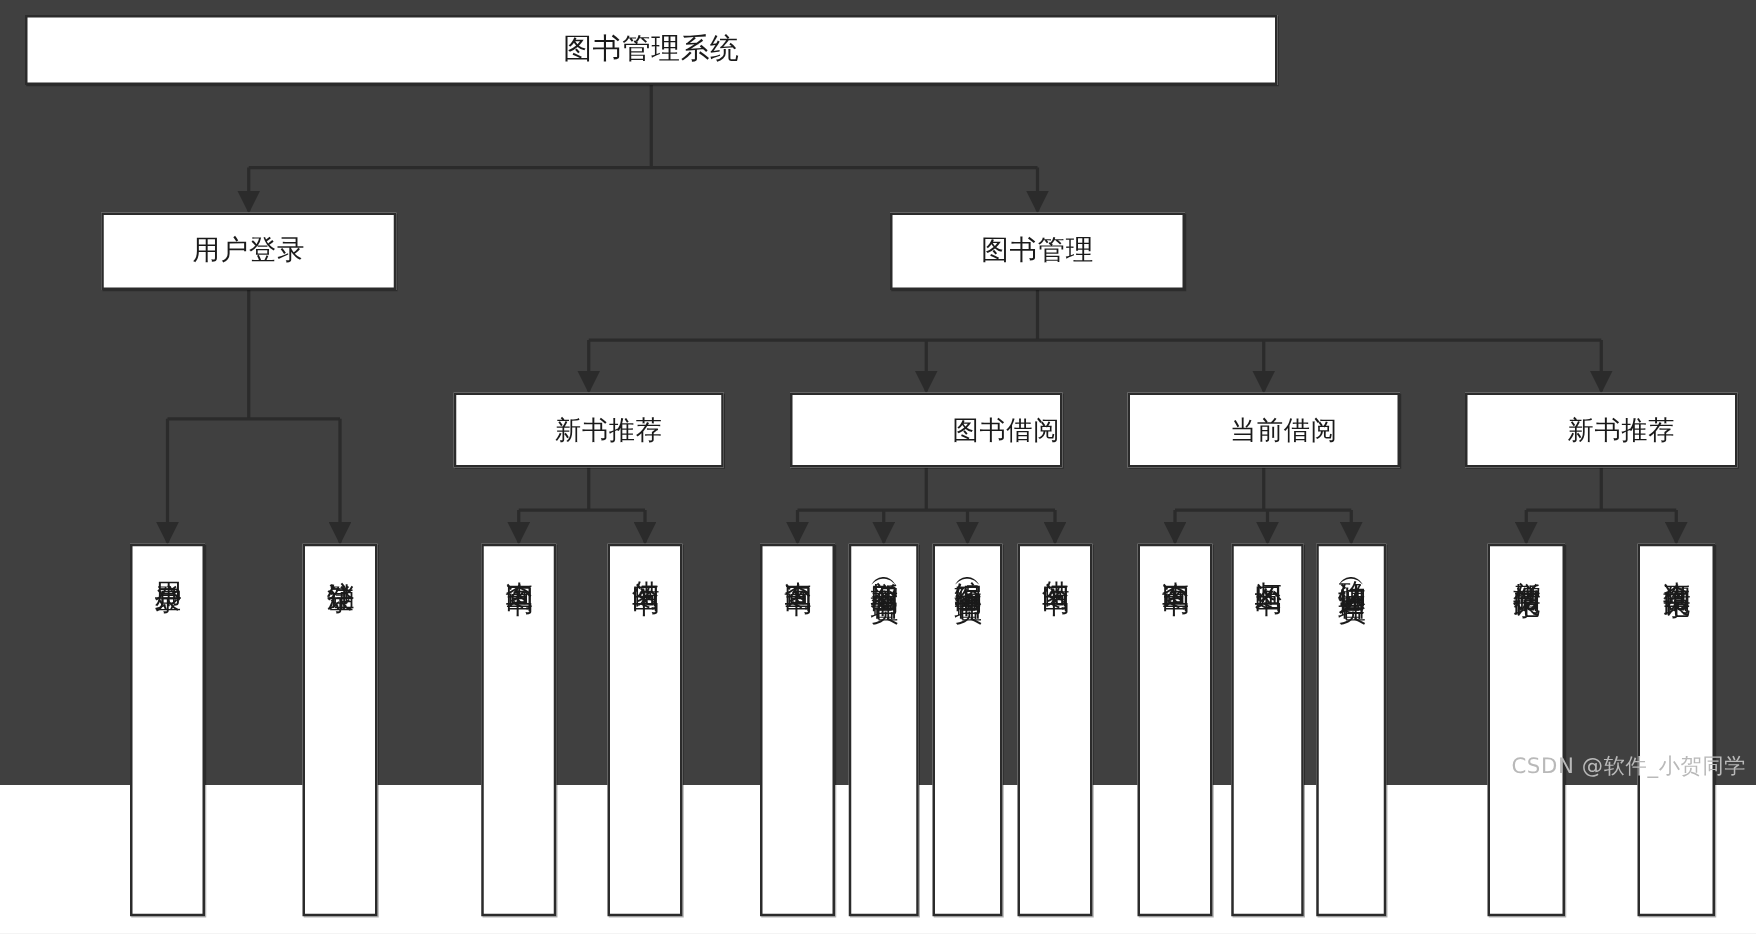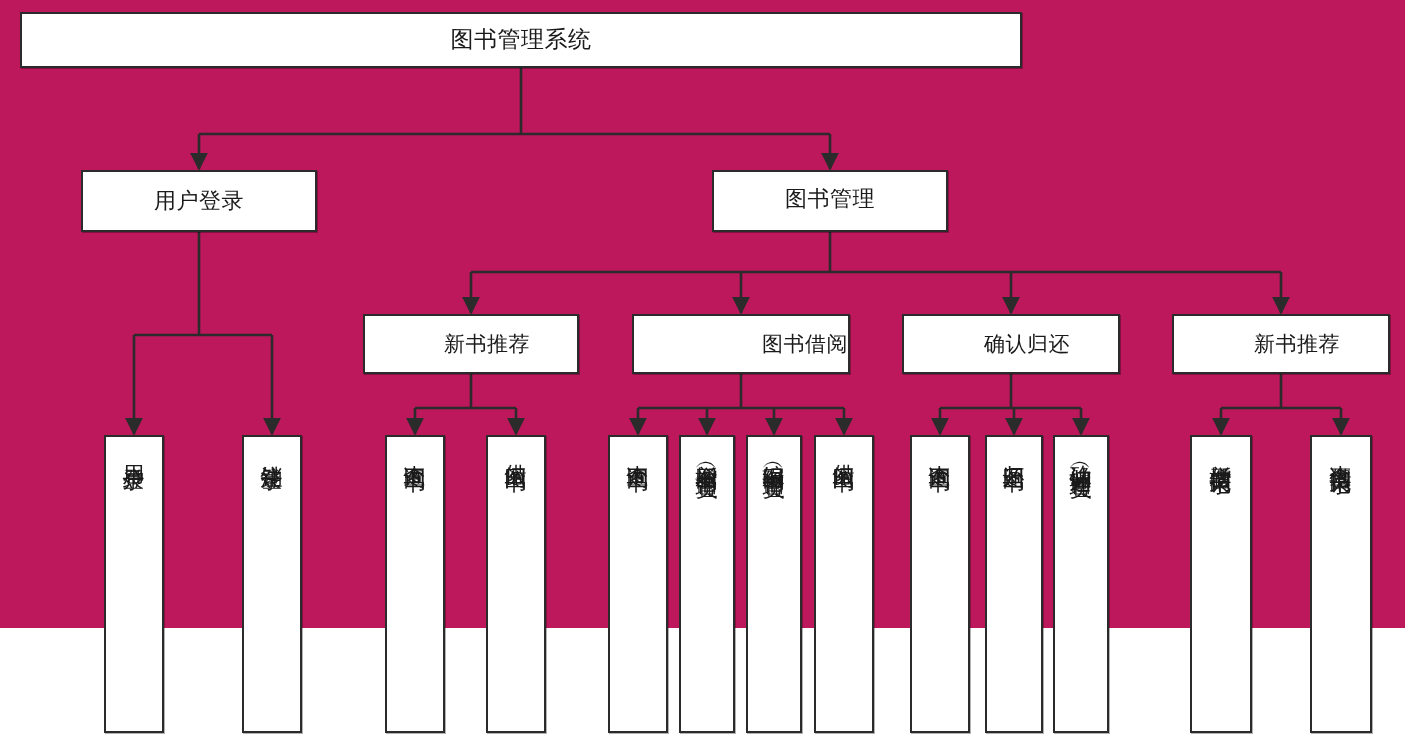--- a/index.html
+++ b/index.html
@@ -10,21 +10,21 @@
   body {
     width: 1405px;
     height: 747px;
     font-family: "DejaVu Sans", "Liberation Sans", sans-serif;
     overflow: hidden;
   }
   #diagram-root {
     position: relative;
     width: 1405px;
     height: 628px;
-    background: #be185d;
+    background: #404040;
   }
   svg#edges {
     position: absolute;
     left: 0;
     top: 0;
     width: 1405px;
     height: 747px;
   }
   .node {
     position: absolute;
@@ -118,31 +118,31 @@
       </g>
   </svg>
 
   <div id="nodes-layer">
       <div class="node level-1" style="left: 20px; top: 12px; width: 1002px; height: 56px;">
         <span class="label">图书管理系统</span>
       </div>
       <div class="node level-2" style="left: 81px; top: 170px; width: 236px; height: 62px;">
         <span class="label">用户登录</span>
       </div>
-      <div class="node level-2" style="left: 712px; top: 170px; width: 236px; height: 62px; font-family: Liberation Mono, monospace;">
+      <div class="node level-2" style="left: 712px; top: 170px; width: 236px; height: 62px;">
         <span class="label">图书管理</span>
       </div>
       <div class="node level-3" style="left: 363px; top: 314px; width: 216px; height: 60px;">
         <span class="label">新书推荐</span>
       </div>
       <div class="node level-3" style="left: 632px; top: 314px; width: 218px; height: 60px; justify-content: flex-end;">
         <span class="label">图书借阅</span>
       </div>
       <div class="node level-3" style="left: 902px; top: 314px; width: 218px; height: 60px;">
-        <span class="label">确认归还</span>
+        <span class="label">当前借阅</span>
       </div>
       <div class="node level-3" style="left: 1172px; top: 314px; width: 218px; height: 60px;">
         <span class="label">新书推荐</span>
       </div>
       <div class="node leaf" style="left: 104px; top: 435px; width: 60px; height: 298px;">
         <span class="label">用户登录</span>
       </div>
       <div class="node leaf" style="left: 242px; top: 435px; width: 60px; height: 298px;">
         <span class="label">注销登录</span>
       </div>
@@ -174,13 +174,14 @@
         <span class="label">确认归还（管理员）</span>
       </div>
       <div class="node leaf" style="left: 1190px; top: 435px; width: 62px; height: 298px;">
         <span class="label">新增借阅记录</span>
       </div>
       <div class="node leaf" style="left: 1310px; top: 435px; width: 62px; height: 298px;">
         <span class="label">查询借阅记录</span>
       </div>
     </div>
 
+  <div id="watermark">CSDN @软件_小贺同学</div>
 </div>
 
 </body></html>

